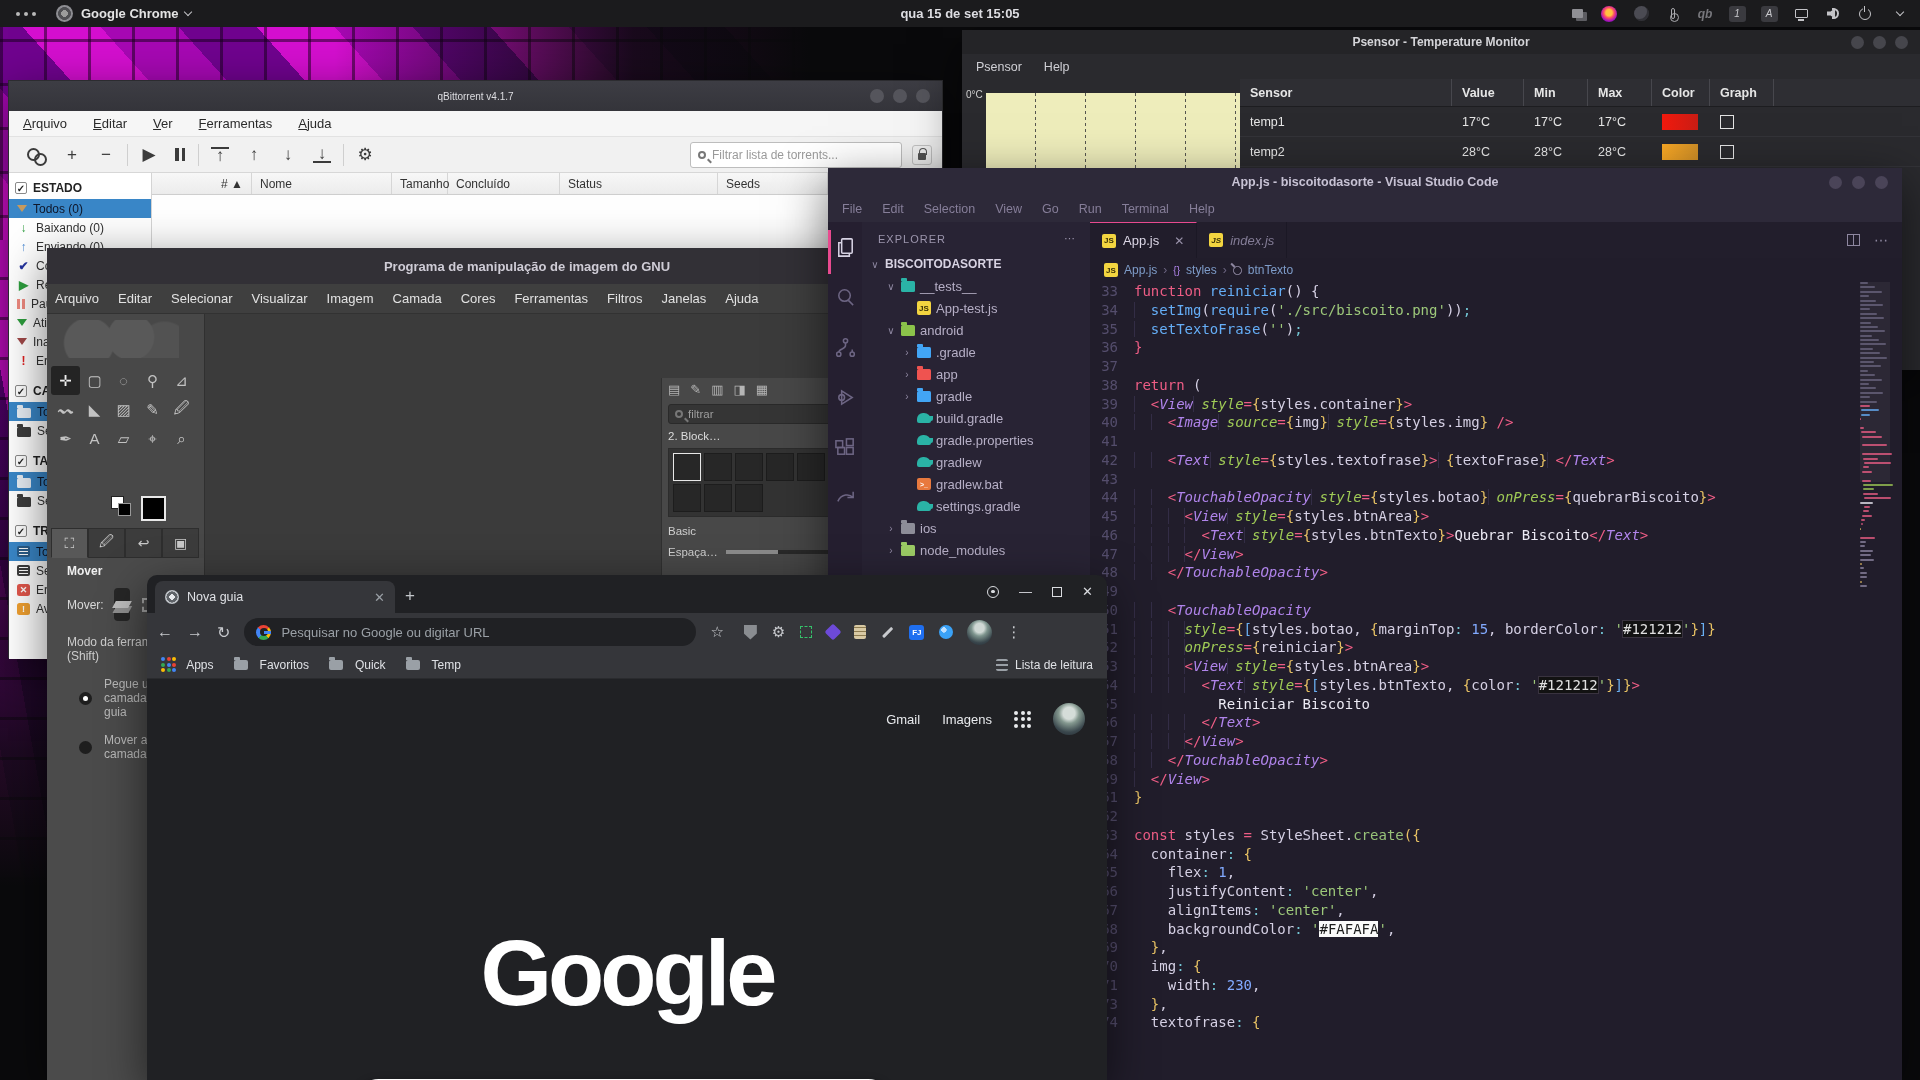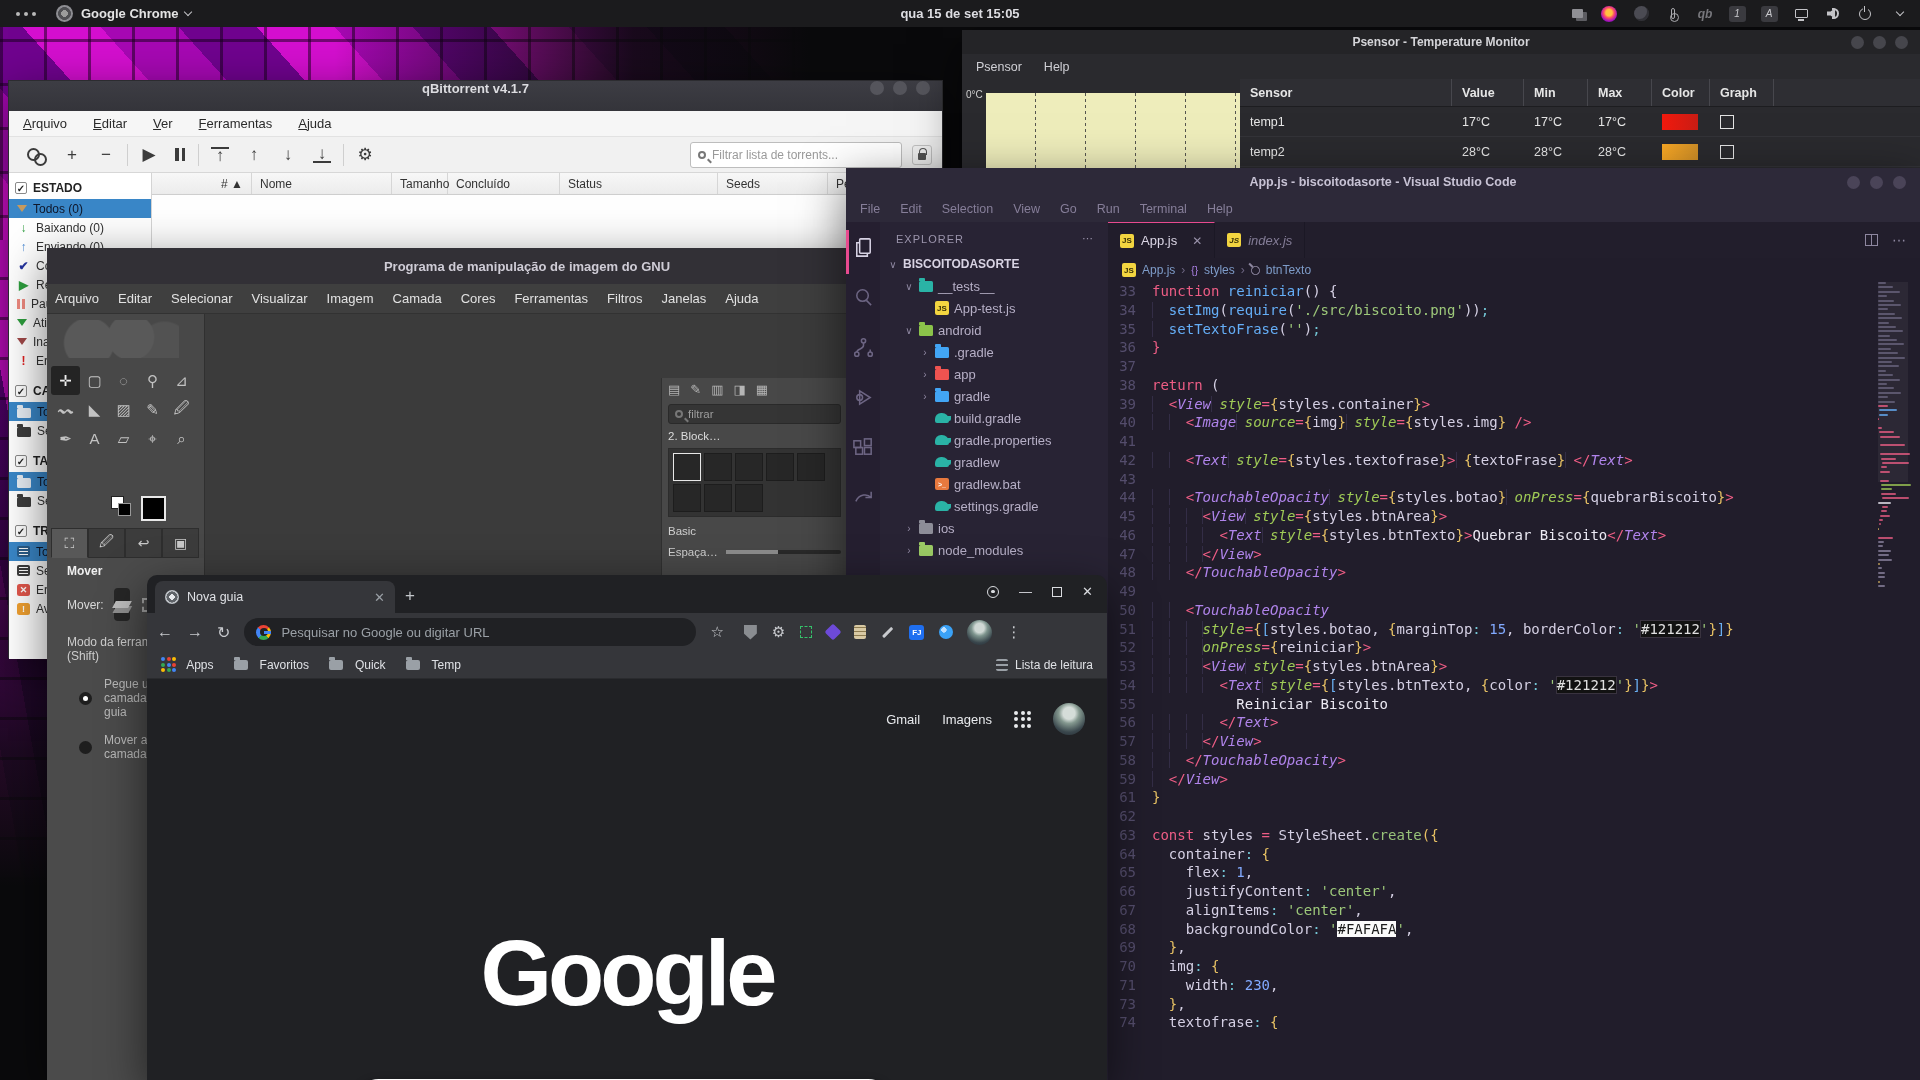--- a/index.html
+++ b/index.html
@@ -50,22 +50,22 @@
   .ti-vol-arc{width:7px;height:11px;border:2px solid #c3c3c7;border-left:none;
     border-radius:0 8px 8px 0;margin-left:-8px;}
   .ti-pwr{width:12px;height:12px;border:1.7px solid #c3c3c7;border-radius:50%;position:relative;}
   .ti-pwr:after{content:"";position:absolute;left:4px;top:-3px;width:1.7px;height:6px;background:#1b1b1d;
     box-shadow:0 0 0 1px #1b1b1d;border-left:1.7px solid #c3c3c7;}
   .chev{width:6px;height:6px;border-right:1.6px solid #c3c3c7;border-bottom:1.6px solid #c3c3c7;
     transform:rotate(45deg);display:inline-block;margin-left:6px;margin-top:-3px;}
 
   
   #win-qb{left:8px;top:80px;width:935px;height:578px;background:#fff;border:1px solid #2c2c30;z-index:5;}
-  .qb-title{height:30px;background:linear-gradient(#3d3d44,#34343a);display:flex;align-items:flex-start;
-    justify-content:center;color:#dcdce0;font-size:13px;font-weight:bold;position:relative;}
+  .qb-title{height:30px;background:linear-gradient(#3d3d44,#34343a);display:flex;align-items:center;
+    justify-content:center;color:#dcdce0;font-size:10px;font-weight:normal;position:relative;}
   .qb-title .btns{position:absolute;right:12px;display:flex;gap:9px;}
   .qb-title .btns i{width:14px;height:14px;border-radius:50%;background:#55555c;}
   .qb-menu{height:26px;background:#f6f6f6;display:flex;align-items:center;gap:26px;padding-left:14px;
     font-size:13px;color:#2a2a2a;border-bottom:1px solid #e2e2e2;}
   .qb-menu span:first-letter{text-decoration:underline;}
   .qb-tools{height:36px;background:#f1f1f1;display:flex;align-items:center;padding-left:12px;
     border-bottom:1px solid #d7d7d7;position:relative;}
   .qb-tools .ti{width:34px;text-align:center;font-size:17px;color:#3b3b3b;}
   .qb-tools .sep{width:1px;height:22px;background:#cfcfcf;margin:0 4px;}
   .ti.capT{border-top:2px solid #3b3b3b;line-height:14px;width:18px;margin:0 8px;}
@@ -182,21 +182,21 @@
     display:flex;align-items:center;padding:0 6px;gap:5px;margin-bottom:6px;}
   .gm-bname{margin-bottom:6px;color:#dcdcdc;}
   .gm-thumbs{display:flex;flex-wrap:wrap;gap:3px;border:1px solid #2c2c2c;background:#333;padding:4px;margin-bottom:8px;}
   .gm-thumbs i{width:28px;height:28px;background:#272727;border:1px solid #1d1d1d;}
   .gm-thumbs i.sel{border-color:#e8e8e8;}
   .gm-drow{display:flex;align-items:center;gap:8px;margin-bottom:9px;}
   .slider{flex:1;height:4px;background:#2a2a2a;border-radius:2px;position:relative;}
   .slider:after{content:"";position:absolute;left:0;top:0;width:45%;height:100%;background:#8c8c8c;}
 
   
-  #win-vscode{left:846px;top:168px;width:1074px;height:912px;background:#211d2b;z-index:20;}
+  #win-vscode{left:828px;top:168px;width:1074px;height:912px;background:#211d2b;z-index:20;}
   .vs-title{height:28px;background:#2d2939;display:flex;align-items:center;justify-content:center;
     color:#c7c2d4;font-size:12.5px;font-weight:bold;position:relative;}
   .vs-title .btns{position:absolute;right:14px;display:flex;gap:10px;}
   .vs-title .btns i{width:13px;height:13px;border-radius:50%;background:#4a4458;}
   .vs-menu{height:26px;background:#2d2939;display:flex;align-items:center;gap:20px;padding-left:14px;
     font-size:12.5px;color:#867e99;}
   .vs-body{position:relative;height:858px;}
   .vs-activity{position:absolute;left:0;top:0;width:34px;bottom:0;background:#251f30;}
   .vs-act-ind{position:absolute;left:0;top:8px;width:2.5px;height:44px;background:#e84a8f;}
   .vs-act-ic{width:34px;height:50px;display:flex;align-items:center;justify-content:center;}

